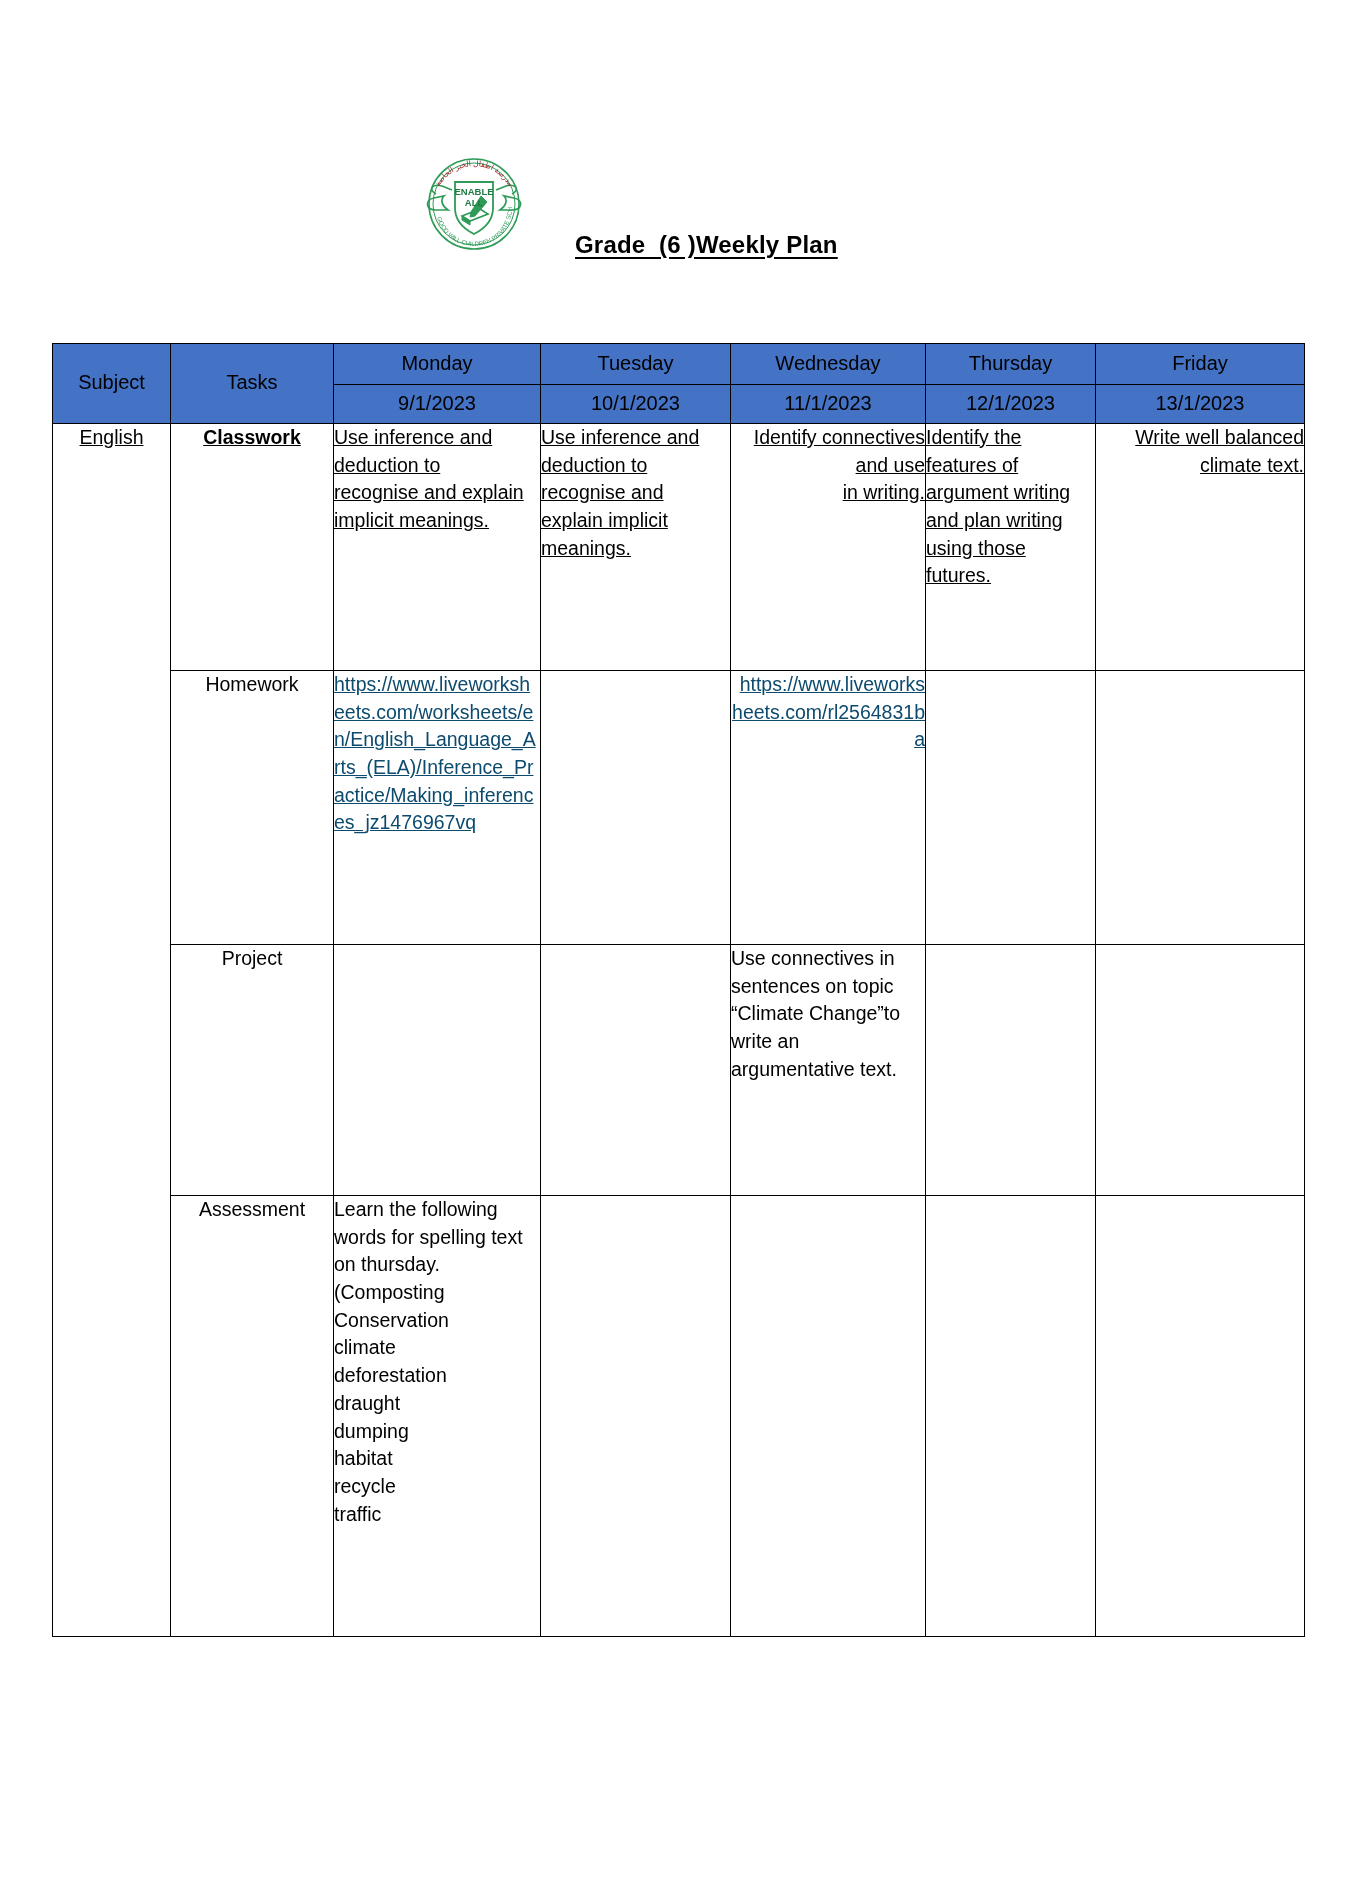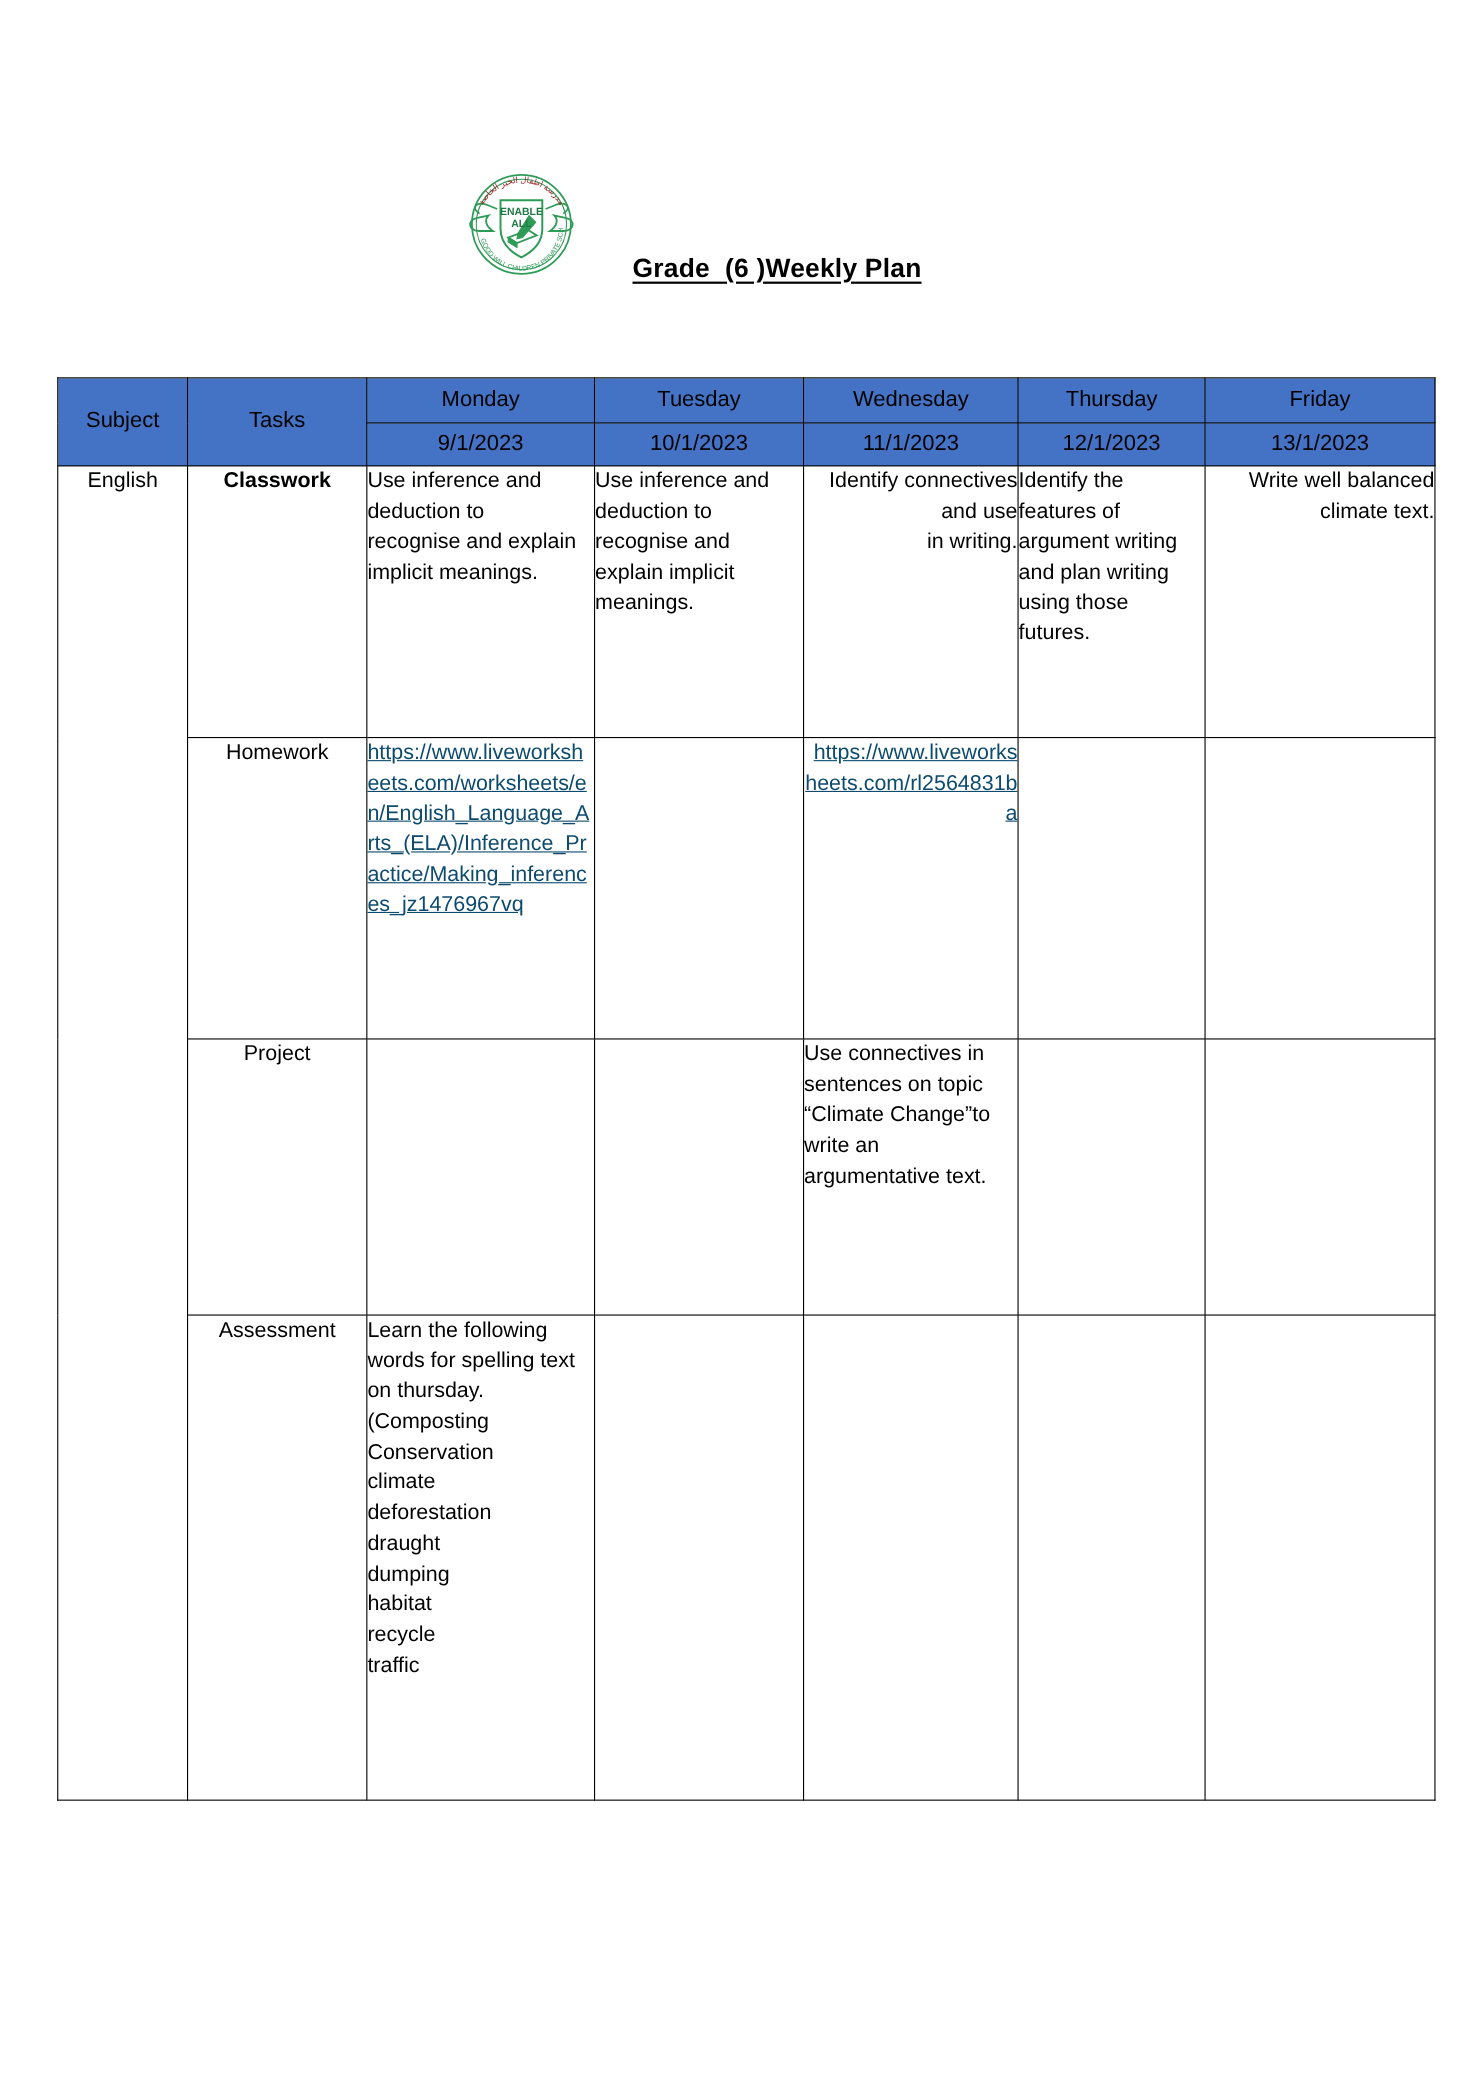--- a/index.html
+++ b/index.html
@@ -132,21 +132,21 @@
 
   .link {
     color: #0c4a6e;
     text-decoration: underline;
     word-break: break-all;
     overflow-wrap: anywhere;
     display: inline;
     cursor: pointer;
   }
 
-  .row-classwork td { height: 246px; }
+  .row-classwork td { height: 246px; text-decoration: underline; }
   .row-homework td  { height: 273px; }
   .row-project td   { height: 250px; }
   .row-assessment td{ height: 440px; }
 </style>
 </head>
 <body>
 
 <div class="page">
 
   <div class="title-block">

